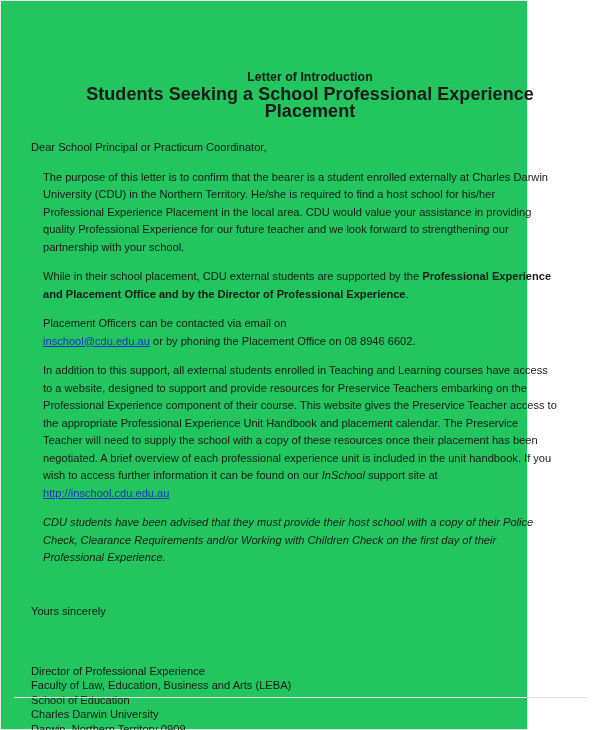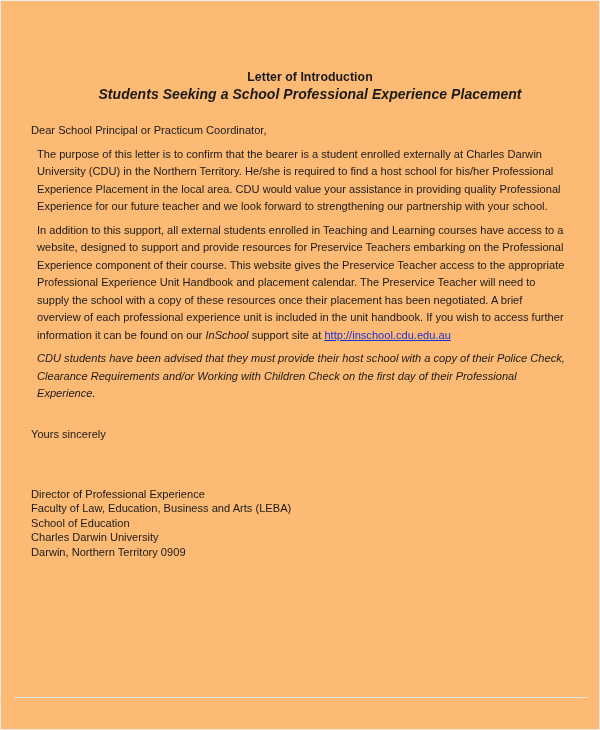--- a/index.html
+++ b/index.html
@@ -10,23 +10,23 @@
     width: 600px;
     height: 730px;
     background: #ffffff;
     font-family: "Liberation Sans", sans-serif;
     color: #1a1a1a;
     overflow: hidden;
   }
   .page {
     position: relative;
     box-sizing: border-box;
-    width: 600px;
+    width: 528px;
     height: 730px;
-    background: #fdba74;
+    background: #22c55e;
     border: 1px solid #e8e8e8;
     border-top-color: #ededed;
     padding: 0;
   }
   .content {
     position: absolute;
     left: 30px;
     top: 0;
     width: 540px;
   }
@@ -35,51 +35,50 @@
     text-align: center;
     padding-left: 18px;
   }
   .title-line-1 {
     font-size: 12.3px;
     font-weight: bold;
     line-height: 17px;
     letter-spacing: 0.05px;
   }
   .title-line-2 {
-    font-size: 14px;
+    font-size: 18px;
     font-weight: bold;
-    font-style: italic;
     line-height: 17px;
     letter-spacing: 0.05px;
   }
   .salutation {
     margin-top: 19px;
     font-size: 11.1px;
     line-height: 17.5px;
   }
   p.body-para {
-    margin: 6px;
+    margin: 12px;
     font-size: 11.1px;
     line-height: 17.5px;
     text-align: left;
   }
   .para-gap-1  { margin-top: 26px; }
   .para-gap-2  { margin-top: 22px; }
   .para-gap-3  { margin-top: 22px; }
   .para-gap-4  { margin-top: 22px; }
   .para-gap-5  { margin-top: 22px; }
   .para-gap-6  { margin-top: 23px; font-style: italic; }
   b.strong { font-weight: bold; }
   i.ital { font-style: italic; }
   a.doclink {
     color: #2030d0;
     text-decoration: underline;
   }
   .closing {
-    margin-top: 23px;
+    margin-top: 36px;
     font-size: 11.1px;
     line-height: 17.5px;
   }
   .signature {
     margin-top: 44px;
     font-size: 11.1px;
     line-height: 14.4px;
   }
   .sig-line { display: block; }
   .footer-rule {
@@ -100,21 +99,28 @@
 
     <div class="heading-block">
       <div class="title-line-1">Letter of Introduction</div>
       <div class="title-line-2">Students Seeking a School Professional Experience Placement</div>
     </div>
 
     <div class="salutation">Dear School Principal or Practicum Coordinator,</div>
 
     <p class="body-para para-gap-1">The purpose of this letter is to confirm that the bearer is a student enrolled externally at Charles Darwin University (CDU) in the Northern Territory. He/she is required to find a host school for his/her Professional Experience Placement in the local area. CDU would value your assistance in providing quality Professional Experience for our future teacher and we look forward to strengthening our partnership with your school.</p>
 
+    <p class="body-para para-gap-2">
+      <span>While in their school placement, CDU external students are supported by the </span><b class="strong">Professional Experience and Placement Office and by the Director of Professional Experience</b><span>.</span>
+    </p>
 
+    <p class="body-para para-gap-3">
+      <span>Placement Officers can be contacted via email on</span><br>
+      <a class="doclink" href="#">inschool@cdu.edu.au</a><span> or by phoning the Placement Office on 08 8946 6602.</span>
+    </p>
 
     <p class="body-para para-gap-4">
       <span>In addition to this support, all external students enrolled in Teaching and Learning courses have access to a website, designed to support and provide resources for Preservice Teachers embarking on the Professional Experience component of their course. This website gives the Preservice Teacher access to the appropriate Professional Experience Unit Handbook and placement calendar. The Preservice Teacher will need to supply the school with a copy of these resources once their placement has been negotiated. A brief overview of each professional experience unit is included in the unit handbook. If you wish to access further information it can be found on our </span><i class="ital">InSchool</i><span> support site at </span><a class="doclink" href="#">http://inschool.cdu.edu.au</a>
     </p>
 
 
     <p class="body-para para-gap-6">CDU students have been advised that they must provide their host school with a copy of their Police Check, Clearance Requirements and/or Working with Children Check on the first day of their Professional Experience.</p>
 
     <div class="closing">Yours sincerely</div>
 

